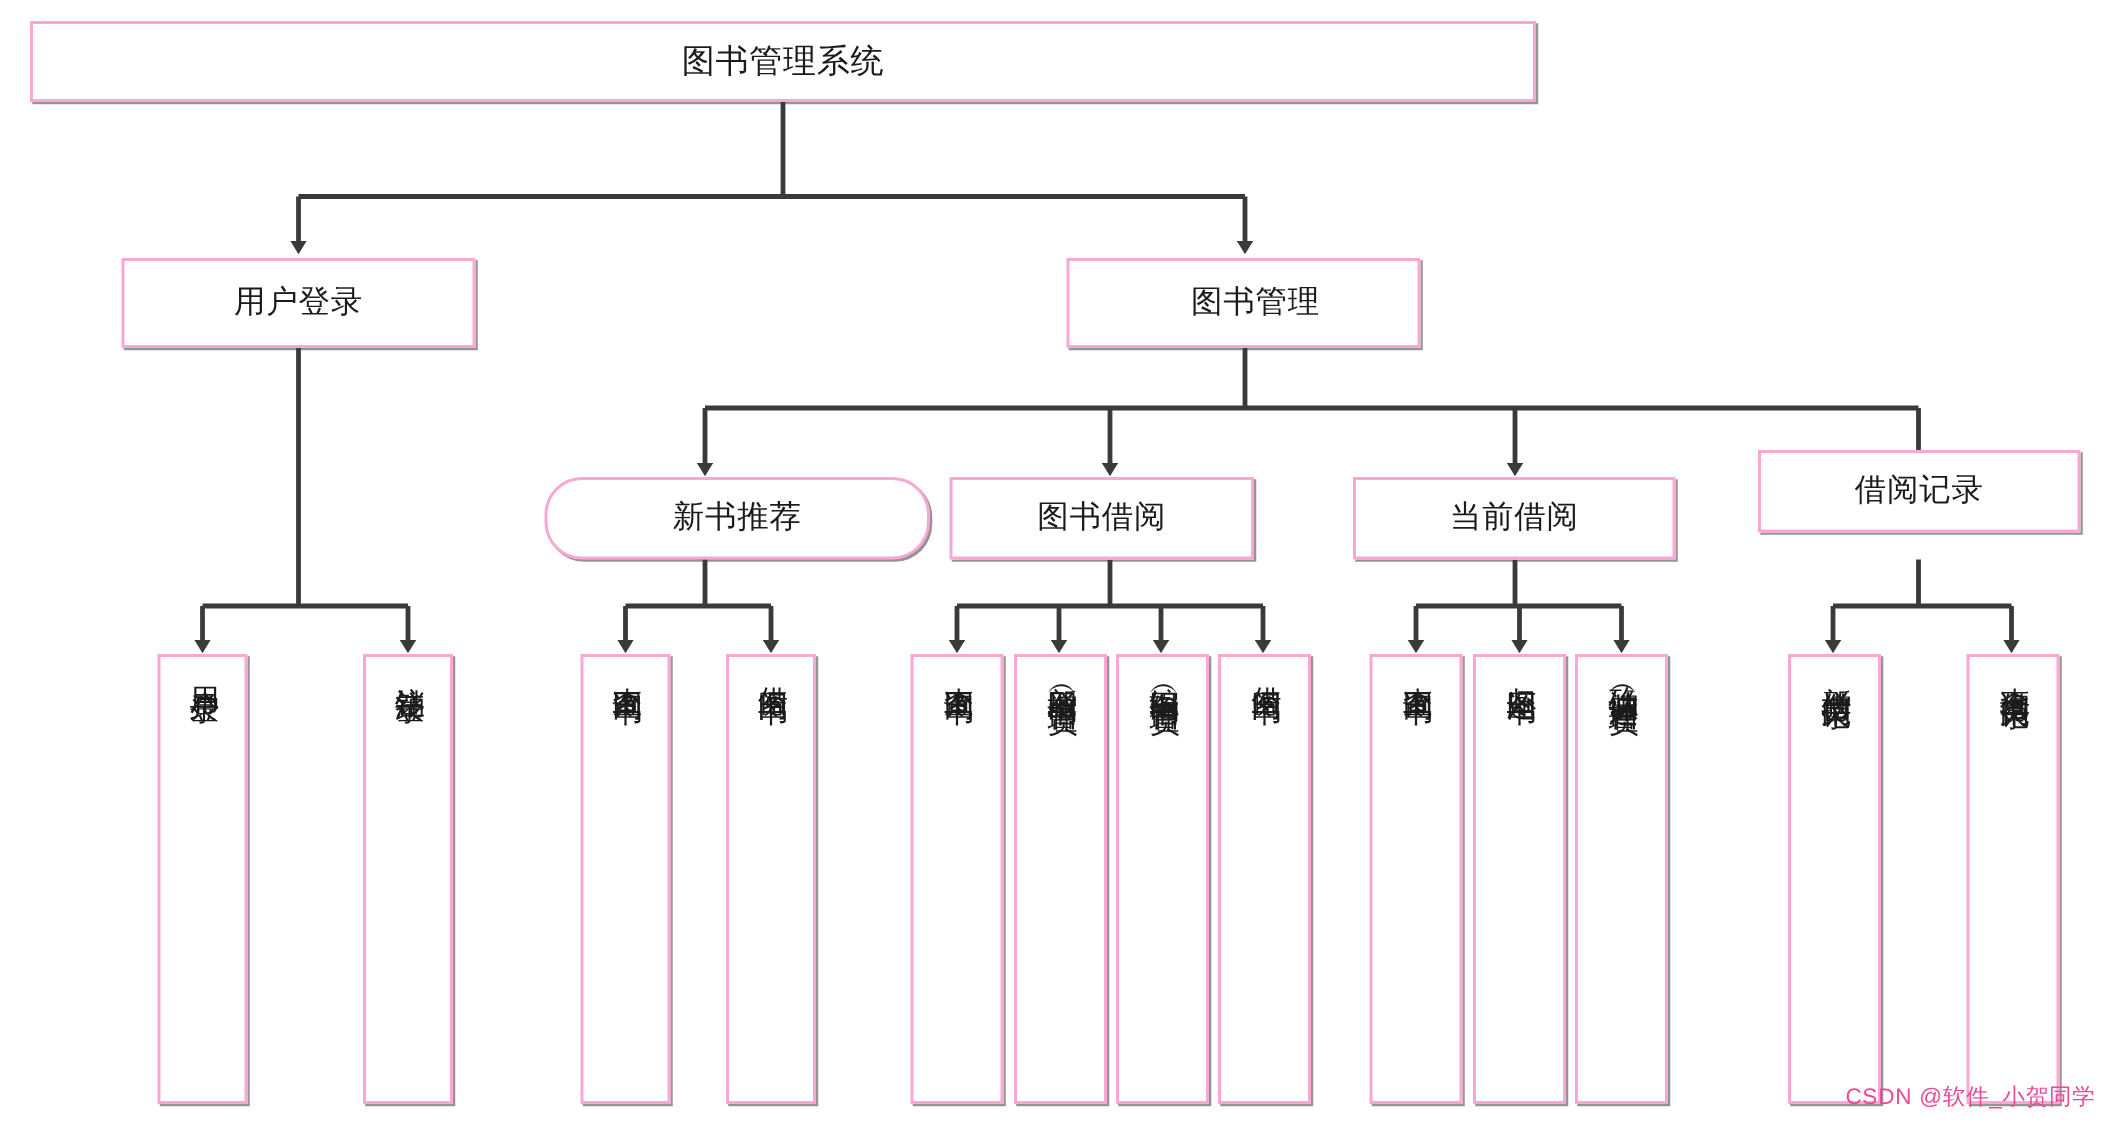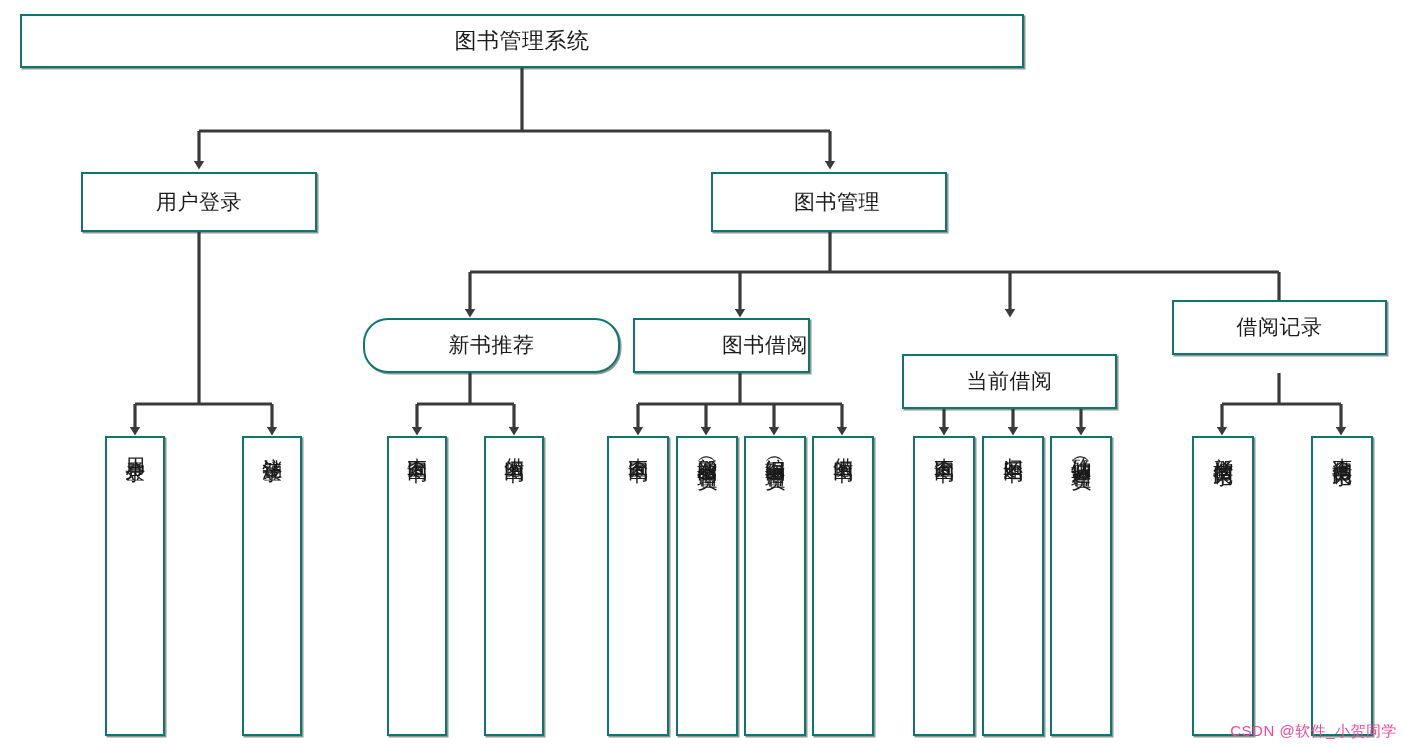--- a/index.html
+++ b/index.html
@@ -20,21 +20,21 @@
   #wires {
     position: absolute;
     left: 0;
     top: 0;
     width: 1405px;
     height: 747px;
   }
   .node {
     position: absolute;
     box-sizing: border-box;
-    border: 2px solid #0f766e;
+    border: 2px solid #f9a8d4;
     background: #ffffff;
     display: flex;
     align-items: center;
     justify-content: center;
     color: #1b1b1b;
     box-shadow: 1.5px 1.5px 0 rgba(60,60,60,0.55);
   }
   .node .label {
     display: block;
     text-align: center;
@@ -131,24 +131,24 @@
   <div class="node horiz" style="left:81px; top:172px; width:236px; height:60px;">
     <span class="label">用户登录</span>
   </div>
   <div class="node horiz" style="left:711px; top:172px; width:236px; height:60px;padding-left:16px;">
     <span class="label">图书管理</span>
   </div>
 
   <div class="node horiz" style="left:363px; top:318px; width:257px; height:55px;border-radius:25px;">
     <span class="label">新书推荐</span>
   </div>
-  <div class="node horiz" style="left:633px; top:318px; width:177px; height:55px;justify-content:flex-end;">
+  <div class="node horiz" style="left:633px; top:318px; width:203px; height:55px;">
     <span class="label">图书借阅</span>
   </div>
-  <div class="node horiz" style="left:902px; top:318px; width:215px; height:55px;margin-top:36px;">
+  <div class="node horiz" style="left:902px; top:318px; width:215px; height:55px;">
     <span class="label">当前借阅</span>
   </div>
   <div class="node horiz" style="left:1172px; top:300px; width:215px; height:55px;">
     <span class="label">借阅记录</span>
   </div>
 
   <div class="node vert" style="left:105px; top:436px; width:60px; height:300px;">
     <span class="label">用户登录</span>
   </div>
   <div class="node vert" style="left:242px; top:436px; width:60px; height:300px;">

